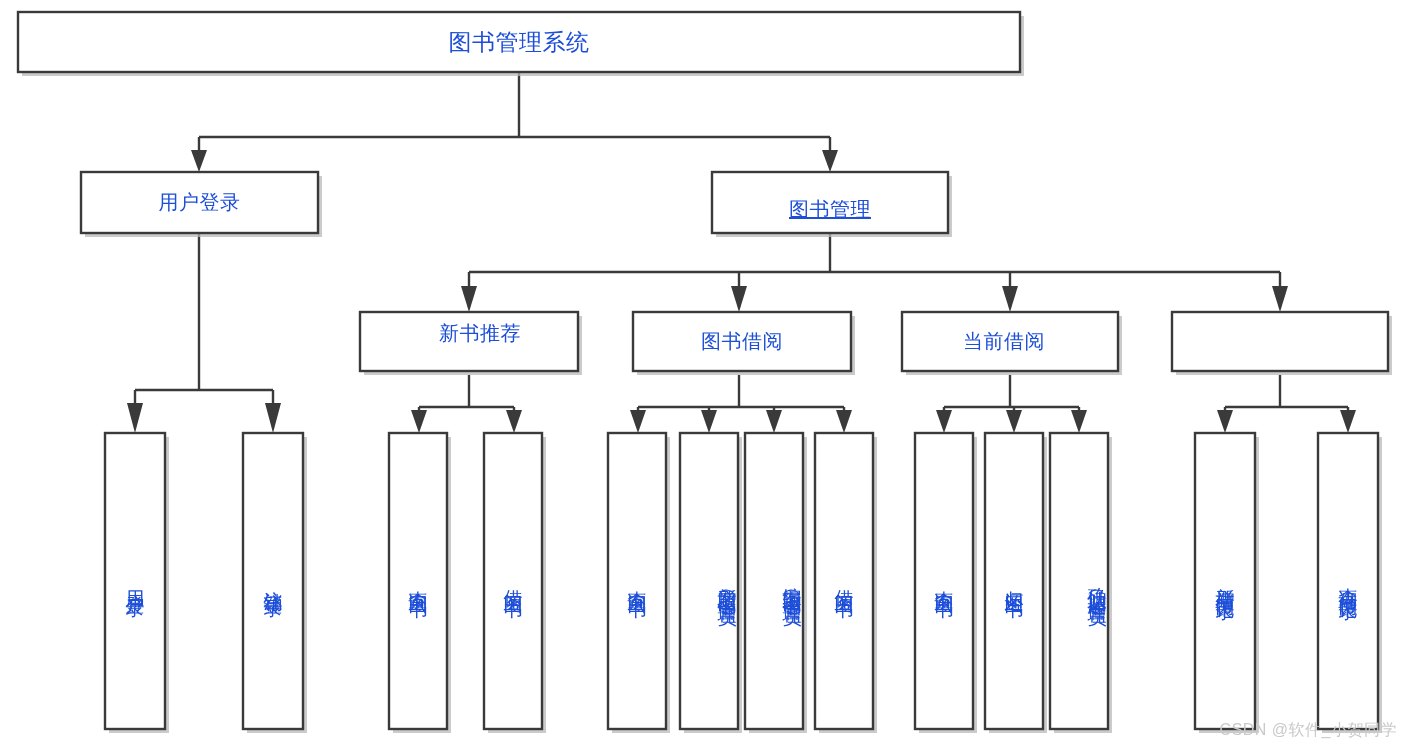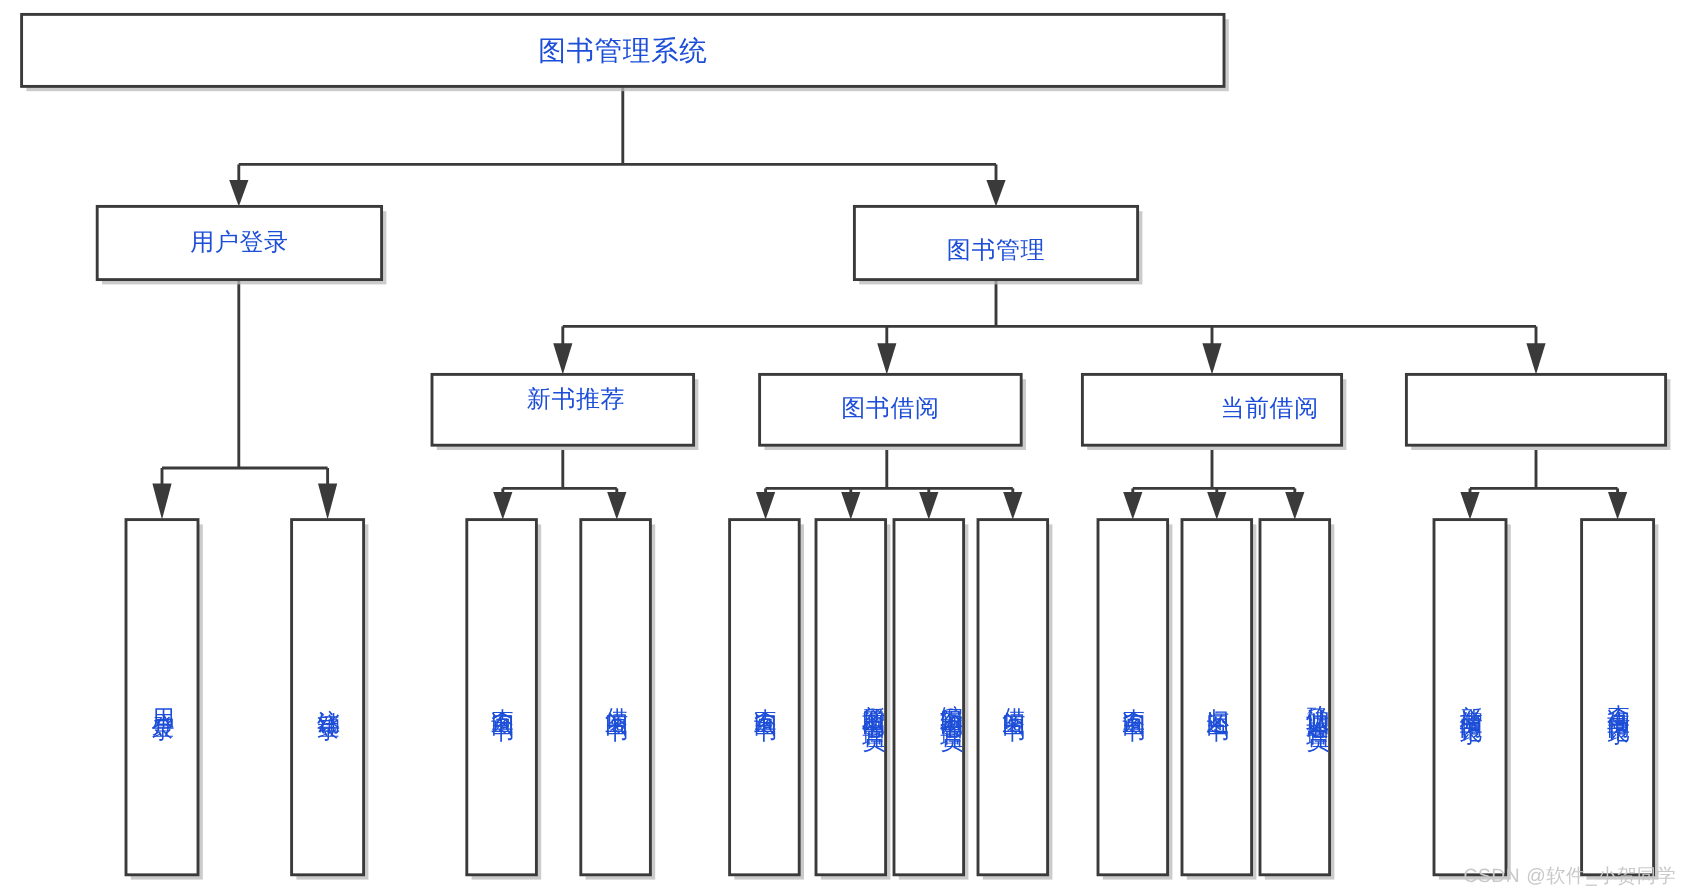--- a/index.html
+++ b/index.html
@@ -242,25 +242,25 @@
     <g>
       <rect class="box-shadow" x="1322" y="437" width="60" height="296"></rect>
       <rect class="box-rect" x="1318" y="433" width="60" height="296"></rect>
     </g>
 
   </svg>
 
   <div class="node-label horizontal" style="left:18px; top:12px; width:1002px; height:60px; font-size:23px;">图书管理系统</div>
 
   <div class="node-label horizontal" style="left:81px; top:172px; width:237px; height:61px;">用户登录</div>
-  <div class="node-label horizontal" style="left:712px; top:172px; width:236px; height:74px;">图书管理</div>
+  <div class="node-label horizontal" style="left:712px; top:172px; width:236px; height:74px;text-decoration:underline;">图书管理</div>
 
   <div class="node-label horizontal" style="left:360px; top:304px; width:192px; height:59px;padding-left:24px;">新书推荐</div>
   <div class="node-label horizontal" style="left:633px; top:312px; width:218px; height:59px;text-align:right;">图书借阅</div>
-  <div class="node-label horizontal" style="left:950px; top:312px; width:216px; height:59px;">当前借阅</div>
+  <div class="node-label horizontal" style="left:896px; top:312px; width:216px; height:59px;">当前借阅</div>
 
   <div class="node-label vertical" style="left:105px; top:433px; width:60px; height:296px;">用户登录</div>
   <div class="node-label vertical" style="left:243px; top:433px; width:60px; height:296px;">注销登录</div>
 
   <div class="node-label vertical" style="left:389px; top:433px; width:58px; height:296px;">查询图书</div>
   <div class="node-label vertical" style="left:484px; top:433px; width:58px; height:296px;">借阅图书</div>
 
   <div class="node-label vertical" style="left:608px; top:433px; width:58px; height:296px;">查询图书</div>
   <div class="node-label vertical" style="left:680px; top:433px; width:58px; height:296px; align-items:flex-start; padding-top:8px; box-sizing:border-box;">新增图书（管理员）</div>
   <div class="node-label vertical" style="left:745px; top:433px; width:58px; height:296px; align-items:flex-start; padding-top:8px; box-sizing:border-box;">编辑图书（管理员）</div>

